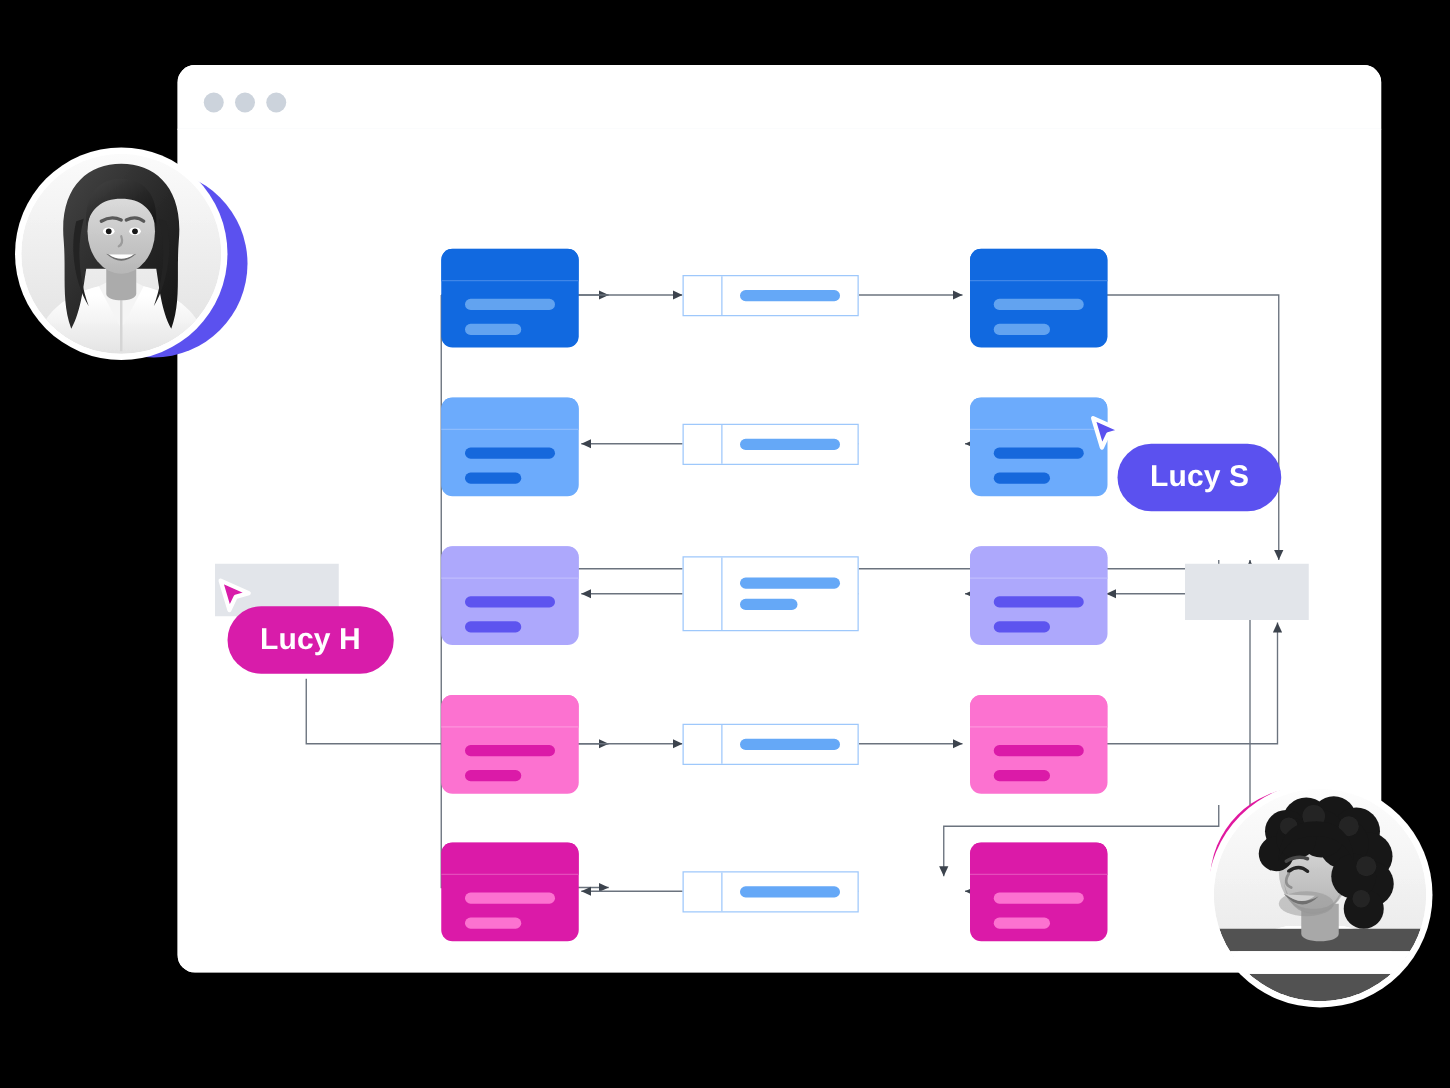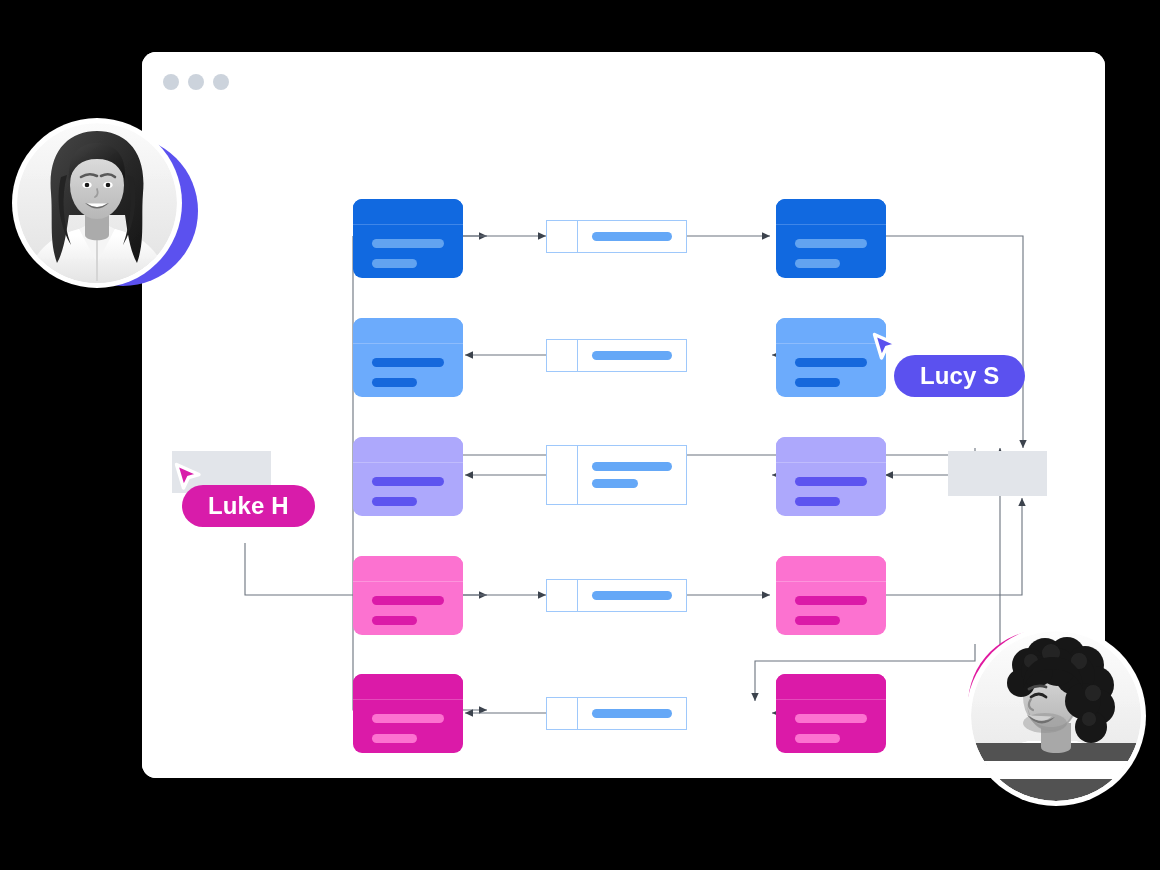--- a/index.html
+++ b/index.html
@@ -140,21 +140,21 @@
     display: flex;
     align-items: center;
     justify-content: center;
     border-radius: 28px;
     color: #ffffff;
     font-size: 24px;
     font-weight: 700;
     letter-spacing: 0.1px;
     white-space: nowrap;
     padding: 0 26px;
-    height: 42px;
+    height: 54px;
     box-sizing: border-box;
   }
 
   
   .avatar-group { position: absolute; }
   .avatar-blob {
     position: absolute;
     border-radius: 50%;
   }
   .avatar-ring {
@@ -361,21 +361,21 @@
       <svg class="cursor" width="34" height="36" viewBox="0 0 34 36">
         <path d="M6.5,3.5 L29,13.5 L18.5,16.5 L13.5,27 z" fill="#5b51ef" stroke="#ffffff" stroke-width="3.4" stroke-linejoin="round"></path>
       </svg>
       <div class="pill" style="left:26px; top:24px; background:#5b51ef;">Lucy S</div>
     </div>
 
     <div class="collab" style="left:28px; top:358px;">
       <svg class="cursor" width="34" height="36" viewBox="0 0 34 36">
         <path d="M6.5,3.5 L29,13.5 L18.5,16.5 L13.5,27 z" fill="#d81caa" stroke="#ffffff" stroke-width="3.4" stroke-linejoin="round"></path>
       </svg>
-      <div class="pill" style="left:12px; top:24px; background:#d81caa;">Luke H</div>
+      <div class="pill" style="left:12px; top:24px; background:#d81caa;">Lucy H</div>
     </div>
 
   </div>
 </div>
 
 <div class="avatar-group" style="left:12px; top:118px; width:186px; height:186px;">
   <div class="avatar-blob" style="left:36px; top:18px; width:150px; height:150px; background:#5b51ef;"></div>
   <div class="avatar-ring" style="left:0px; top:0px; width:170px; height:170px;"></div>
   <div class="avatar-photo" style="left:5px; top:5px; width:160px; height:160px;">
     <svg width="160" height="160" viewBox="0 0 160 160">

